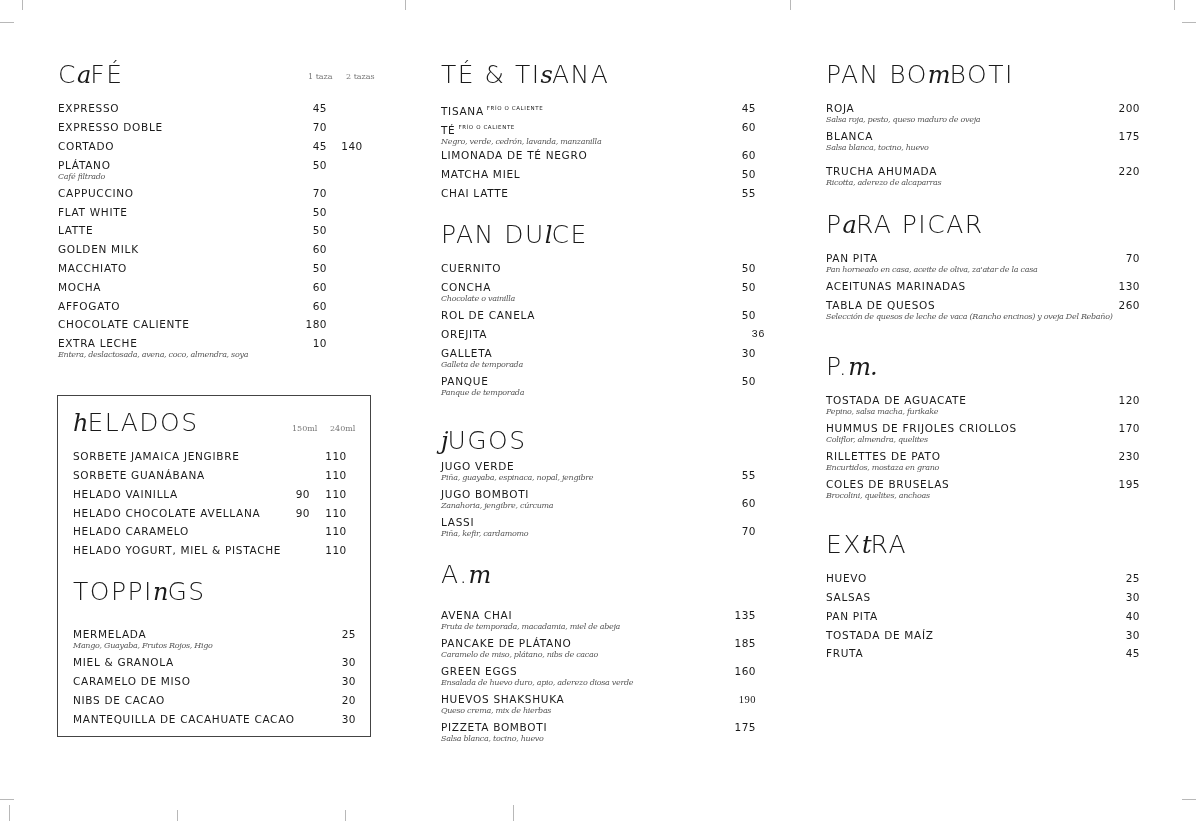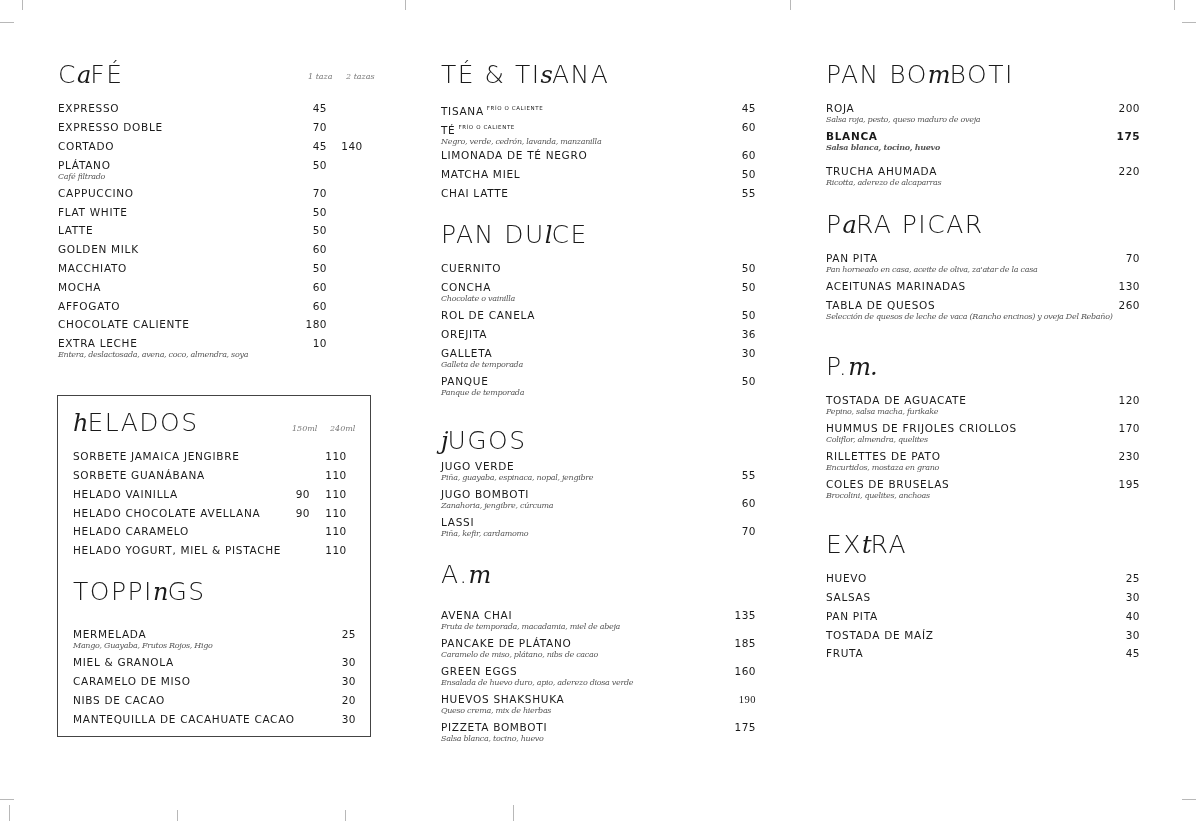--- a/index.html
+++ b/index.html
@@ -23,21 +23,20 @@
   }
   .title .script {
     font-family: "DejaVu Serif", serif;
     font-style: italic;
     font-size: 24px;
     letter-spacing: -1px;
   }
   .colhead {
     position: absolute;
     font-family: "DejaVu Serif", serif;
-    font-style: italic;
     font-size: 8px;
     color: #777;
     top: 12px;
   }
 
   .row { position: absolute; left: 0; right: 0; }
   .name {
     font-size: 10.5px;
     letter-spacing: 0.7px;
     line-height: 13px;
@@ -265,21 +264,21 @@
       <div class="name">CONCHA</div>
       <div class="desc">Chocolate o vainilla</div>
       <div class="price" style="left:275px;">50</div>
     </div>
   <div class="row" style="top:89px;">
       <div class="name">ROL DE CANELA</div>
       <div class="price" style="left:275px;">50</div>
     </div>
   <div class="row" style="top:108px;">
       <div class="name">OREJITA</div>
-      <div class="price" style="left:275px;">36</div>
+      <div class="price" style="left:284px;font-family:Liberation Mono, monospace;">36</div>
     </div>
   <div class="row" style="top:127px;">
       <div class="name">GALLETA</div>
       <div class="desc">Galleta de temporada</div>
       <div class="price" style="left:275px;">30</div>
     </div>
   <div class="row" style="top:155px;">
       <div class="name">PANQUE</div>
       <div class="desc">Panque de temporada</div>
       <div class="price" style="left:275px;">50</div>
@@ -340,21 +339,21 @@
 
 <div class="section" style="left:826px;top:60px;width:320px;height:130px;">
   <div class="title">
     <span>PAN BO</span><span class="script">m</span><span>BOTI</span>
   </div>
   <div class="row" style="top:42px;">
       <div class="name">ROJA</div>
       <div class="desc">Salsa roja, pesto, queso maduro de oveja</div>
       <div class="price" style="left:274px;">200</div>
     </div>
-  <div class="row" style="top:70px;font-weight:bold;">
+  <div class="row" style="top:70px;">
       <div class="name">BLANCA</div>
       <div class="desc">Salsa blanca, tocino, huevo</div>
       <div class="price" style="left:274px;">175</div>
     </div>
   <div class="row" style="top:98px;margin-top:7px;">
       <div class="name">TRUCHA AHUMADA</div>
       <div class="desc">Ricotta, aderezo de alcaparras</div>
       <div class="price" style="left:274px;">220</div>
     </div>
 </div>

